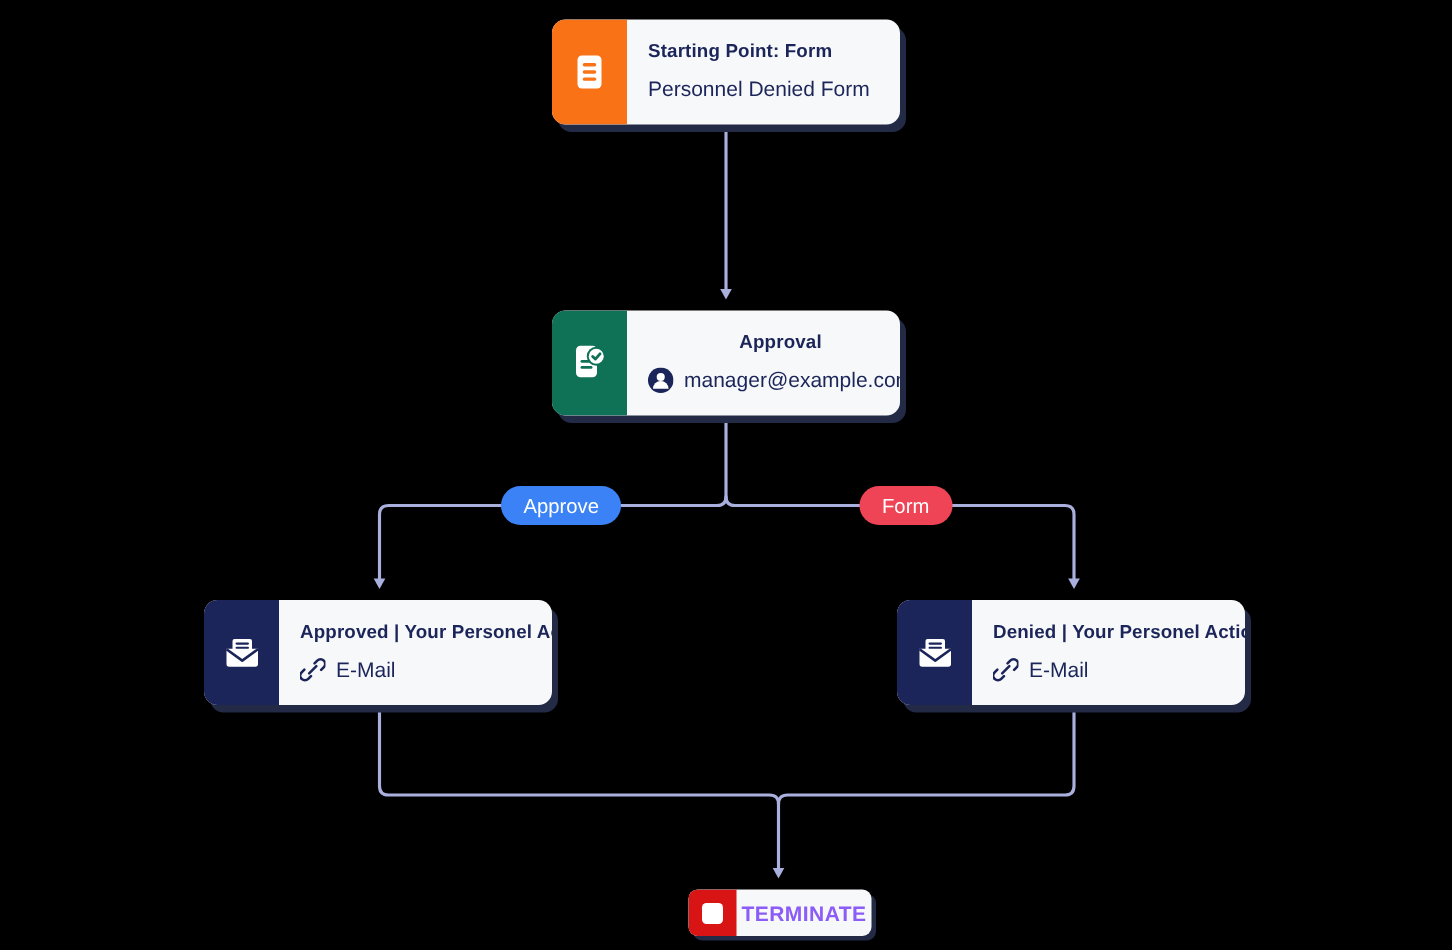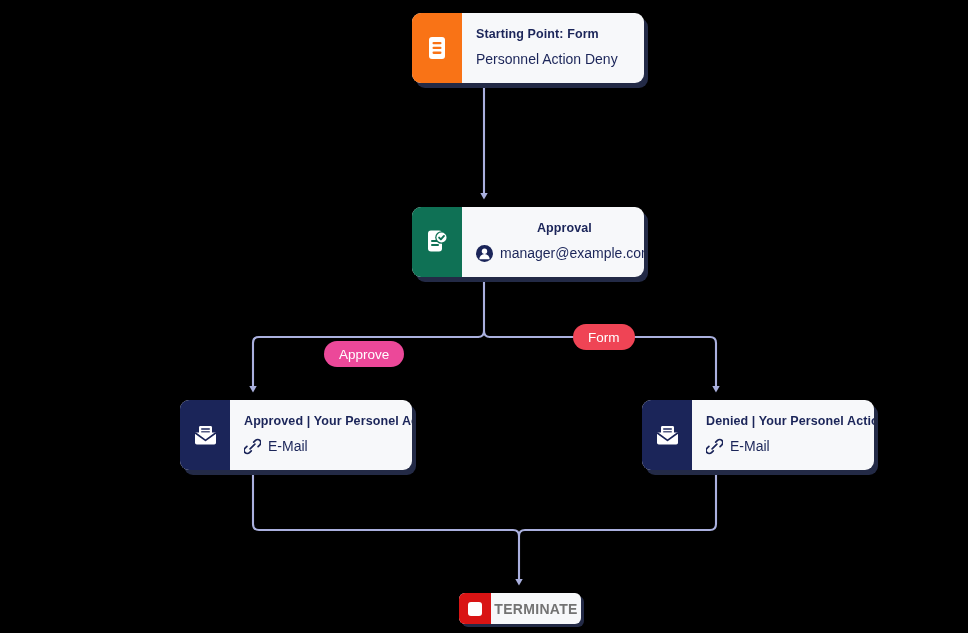--- a/index.html
+++ b/index.html
@@ -6,21 +6,21 @@
   body{width:968px;height:633px;overflow:hidden;
        font-family:"Liberation Sans","DejaVu Sans",sans-serif;}
   #canvas{position:relative;width:968px;height:633px;background:#000;}
 
   
   #wires{position:absolute;inset:0;width:968px;height:633px;}
 
   
   .node{position:absolute;display:flex;align-items:stretch;
         border-radius:9px;background:#f7f8fa;
-        box-shadow:4px 5px 0 0 #232a46;overflow:hidden;margin-left:44px;}
+        box-shadow:4px 5px 0 0 #232a46;overflow:hidden;}
   .node .iconpane{width:50px;flex:0 0 50px;display:flex;
         align-items:center;justify-content:center;}
   .node .body{flex:1 1 auto;display:flex;flex-direction:column;
         justify-content:center;padding:7px 12px 8px 14px;}
   .node .ttl{font-size:12.5px;font-weight:bold;color:#1b2559;
         letter-spacing:.1px;white-space:nowrap;line-height:1.25;}
   .node .sub{display:flex;align-items:center;gap:7px;margin-top:9px;
         font-size:14px;color:#1b2559;white-space:nowrap;line-height:1.2;}
 
   
@@ -36,27 +36,27 @@
 
   
   #node-terminate{position:absolute;left:459px;top:593px;width:122px;height:31px;
         display:flex;align-items:stretch;border-radius:6px;background:#f7f8fa;
         box-shadow:3px 3px 0 0 #232a46;overflow:hidden;}
   #node-terminate .stoppane{width:32px;flex:0 0 32px;background:#d91414;
         display:flex;align-items:center;justify-content:center;}
   #node-terminate .stopsq{width:14px;height:14px;border-radius:3px;background:#fff;}
   #node-terminate .tlabel{flex:1 1 auto;display:flex;align-items:center;
         justify-content:center;font-size:14px;font-weight:bold;
-        color:#737373;letter-spacing:.3px;}
+        color:#8b5cf6;letter-spacing:.3px;}
 
   
   .pill{position:absolute;height:26px;border-radius:13px;display:flex;
         align-items:center;justify-content:center;padding:0 15px;
         font-size:13.5px;color:#ffffff;white-space:nowrap;}
-  #pill-approve{left:324px;top:324px;background:#ec4899;margin-top:17px;}
+  #pill-approve{left:334px;top:324px;background:#3b82f6;}
   #pill-deny   {left:573px;top:324px;background:#ef4455;}
 
   .ico{display:block;}
 </style>
 </head>
 <body>
 
 <div id="canvas">
 
   <svg id="wires" viewBox="0 0 968 633" xmlns="http://www.w3.org/2000/svg">
@@ -89,21 +89,21 @@
       <svg class="ico" width="24" height="26" viewBox="0 0 24 26">
         <rect x="4" y="2" width="16" height="22" rx="3" fill="#fff"></rect>
         <rect x="7.5" y="7" width="9" height="2.3" rx="1.1" fill="#f97316"></rect>
         <rect x="7.5" y="11.8" width="9" height="2.3" rx="1.1" fill="#f97316"></rect>
         <rect x="7.5" y="16.6" width="9" height="2.3" rx="1.1" fill="#f97316"></rect>
       </svg>
     </div>
     <div class="body">
       <div class="ttl">Starting Point: Form</div>
       <div class="sub">
-        <span>Personnel Action Deny</span>
+        <span>Personnel Denied Form</span>
       </div>
     </div>
   </div>
 
   <div class="node" id="node-approval">
     <div class="iconpane pane-green">
       <svg class="ico" width="26" height="27" viewBox="0 0 26 27">
         <path d="M4 4.5a3 3 0 0 1 3-3h8a3 3 0 0 1 3 3v15a3 3 0 0 1-3 3H7a3 3 0 0 1-3-3z" fill="#fff"></path>
         <rect x="7" y="11" width="8" height="1.9" rx=".95" fill="#0f7155"></rect>
         <rect x="7" y="15" width="8" height="1.9" rx=".95" fill="#0f7155"></rect>

